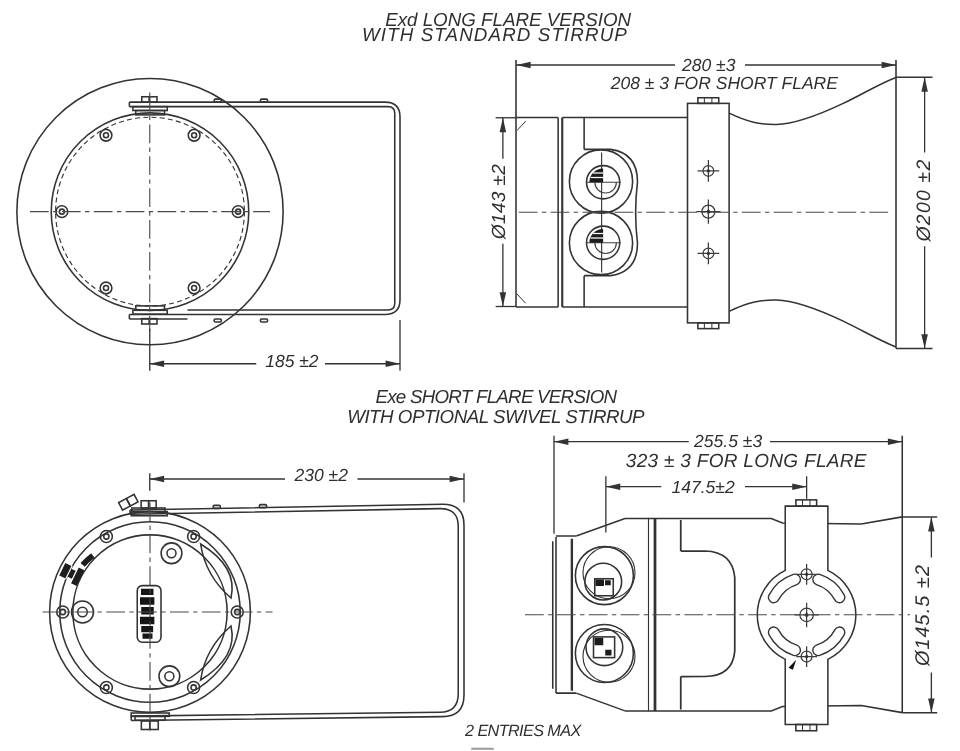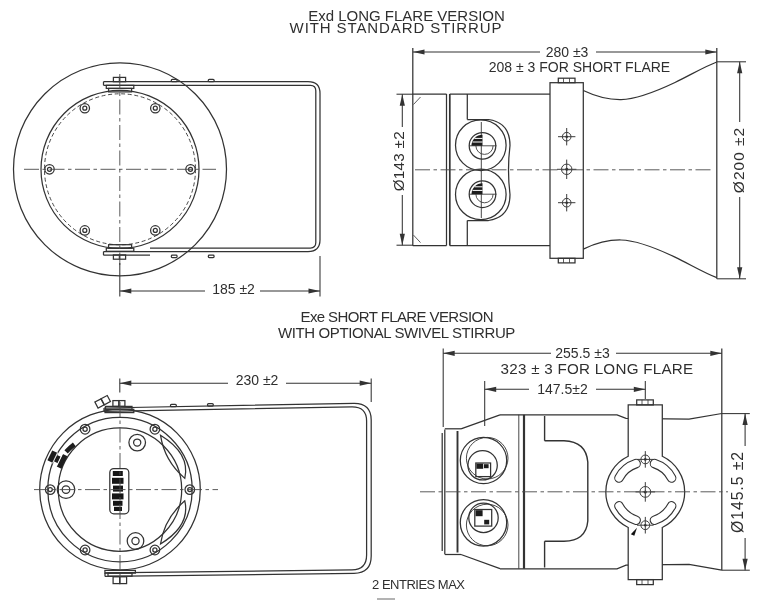--- a/index.html
+++ b/index.html
@@ -1,16 +1,16 @@
 <!DOCTYPE html>
 <html><head>
 <meta charset="utf-8">
 <style>
   html,body{margin:0;padding:0;background:#ffffff;}
-  .wrap{width:768px;height:601px;position:relative;overflow:hidden;background:#fff;}
+  .wrap{width:768px;height:601px;position:relative;overflow:hidden;background:#fff;font-style:italic;}
   text{font-family:"Liberation Sans", sans-serif; fill:#2f2f2f;}
 </style>
 </head>
 <body>
 <div class="wrap">
 <svg width="768" height="601" viewBox="0 0 768 601" xmlns="http://www.w3.org/2000/svg">
 <defs>
 <g id="arrL">
           <polygon points="0,0 11.5,-2.6 11.5,2.6" fill="#333333"></polygon>
         </g>

